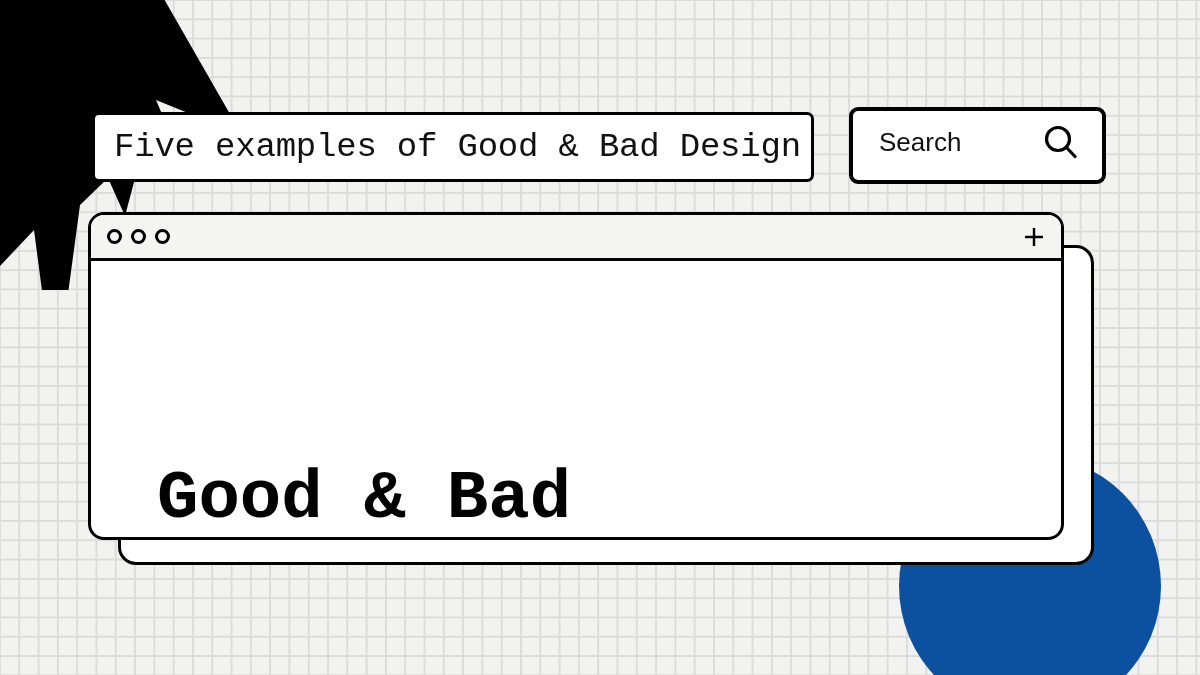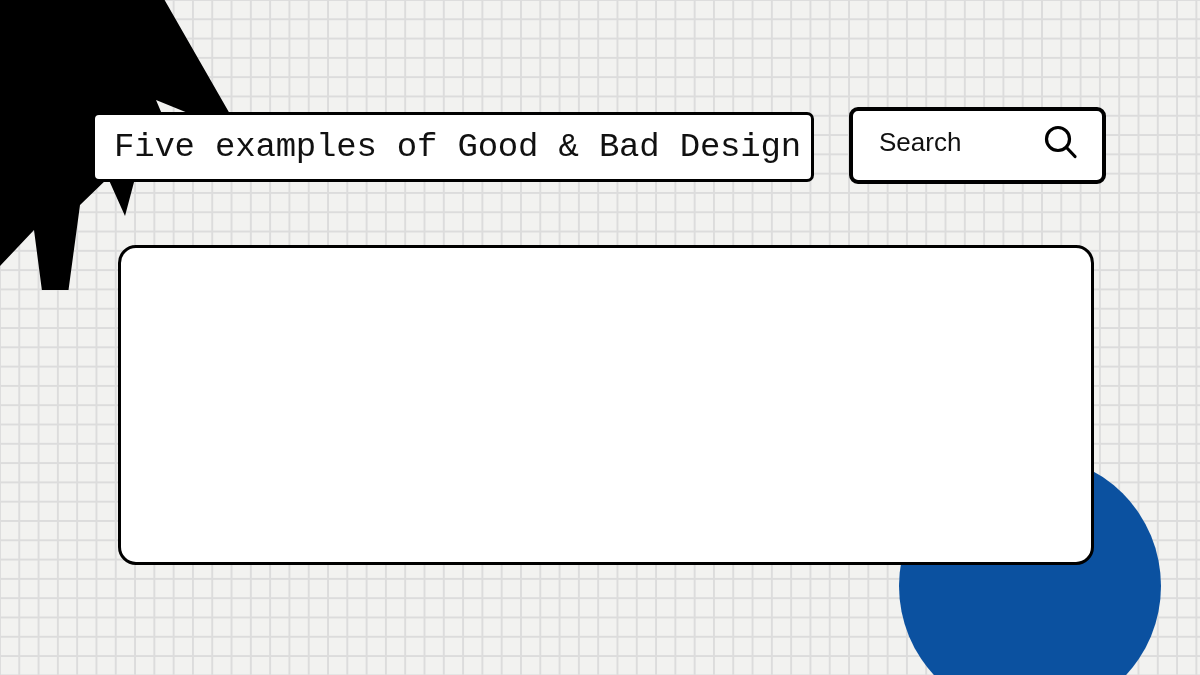--- a/index.html
+++ b/index.html
@@ -216,20 +216,44 @@
       -20,150
       -60,120
       -14,96
     "></polygon>
   </svg>
 
   <div id="blue-circle" style="background: rgb(11, 81, 160);"></div>
 
   <div id="window-back" class="window"></div>
 
+  <div id="window-front" class="window">
+
+    <div id="window-titlebar">
+      <div id="traffic-lights">
+        <span class="traffic-dot"></span>
+        <span class="traffic-dot"></span>
+        <span class="traffic-dot"></span>
+      </div>
+      <div id="new-tab-button">
+        <svg width="24" height="24" viewBox="0 0 24 24" xmlns="http://www.w3.org/2000/svg" aria-hidden="true">
+          <line x1="12" y1="3" x2="12" y2="21" stroke="#000" stroke-width="2.4" stroke-linecap="butt"></line>
+          <line x1="3" y1="12" x2="21" y2="12" stroke="#000" stroke-width="2.4" stroke-linecap="butt"></line>
+        </svg>
+      </div>
+    </div>
+
+    <div id="window-content">
+      <h1 id="headline">
+        <span class="headline-line">Good &amp; Bad</span>
+        
+        
+      </h1>
+    </div>
+  </div>
 
   <div id="title-pill">
     <span id="title-pill-text">Five examples of Good &amp; Bad Design</span>
   </div>
 
   <div id="search-box">
     <input id="search-input" type="text" placeholder="Search" style="">
     <span id="search-icon-wrap">
       <svg width="40" height="40" viewBox="0 0 40 40" xmlns="http://www.w3.org/2000/svg" aria-hidden="true">
         <circle cx="17" cy="16" r="11.5" stroke="#000" stroke-width="3.2" fill="none"></circle>

